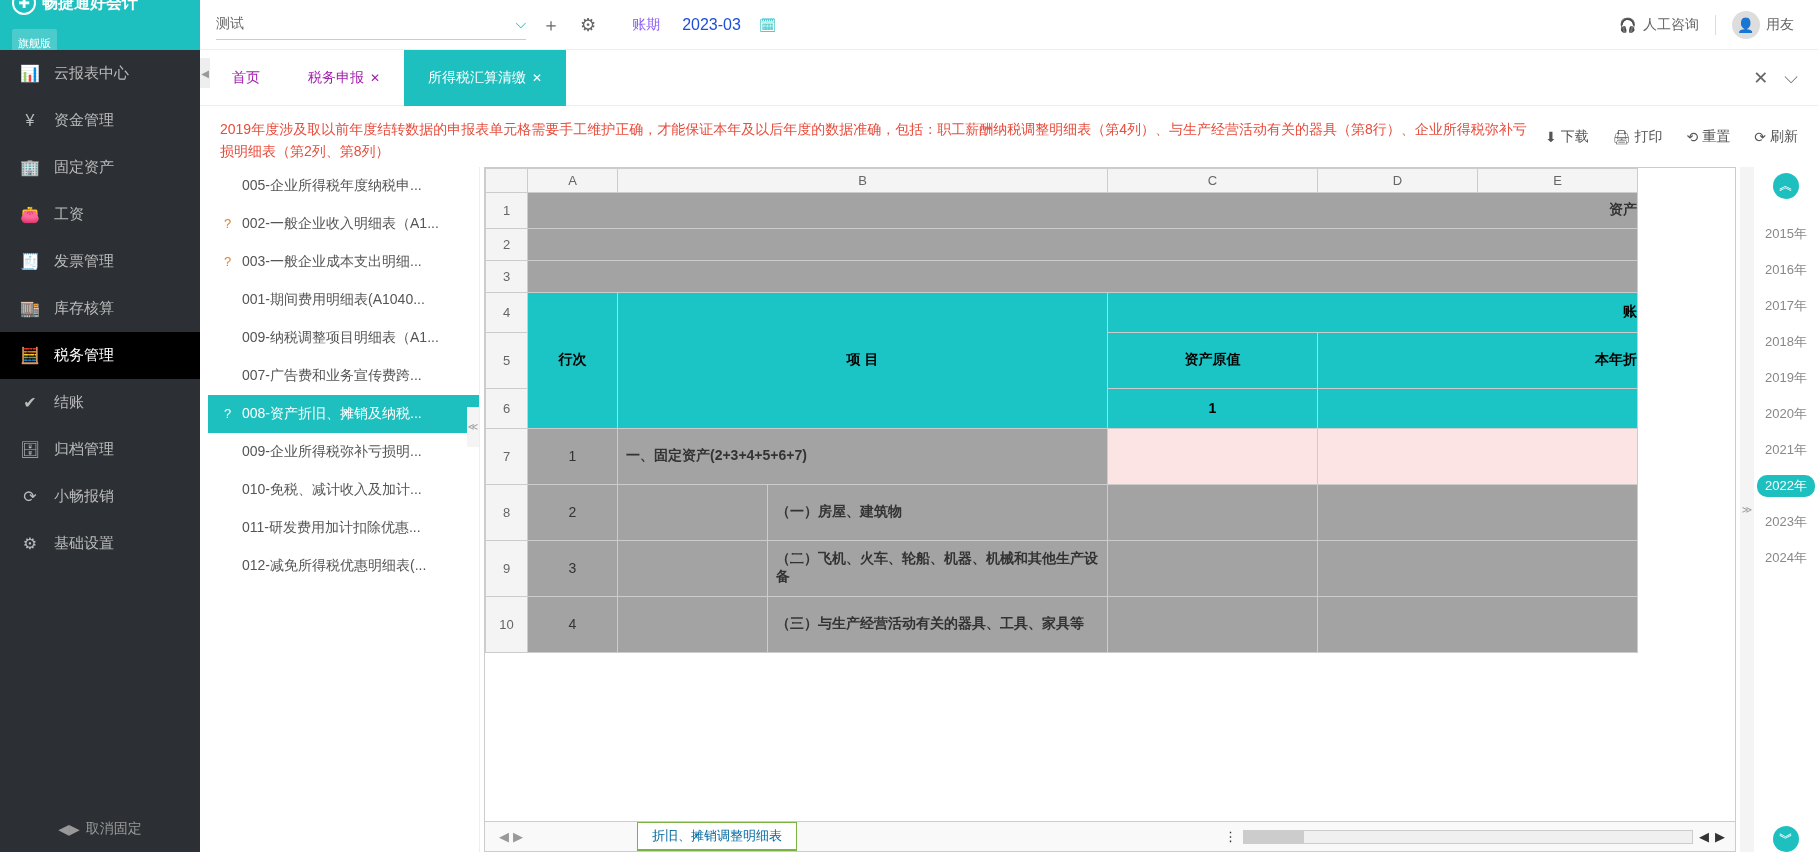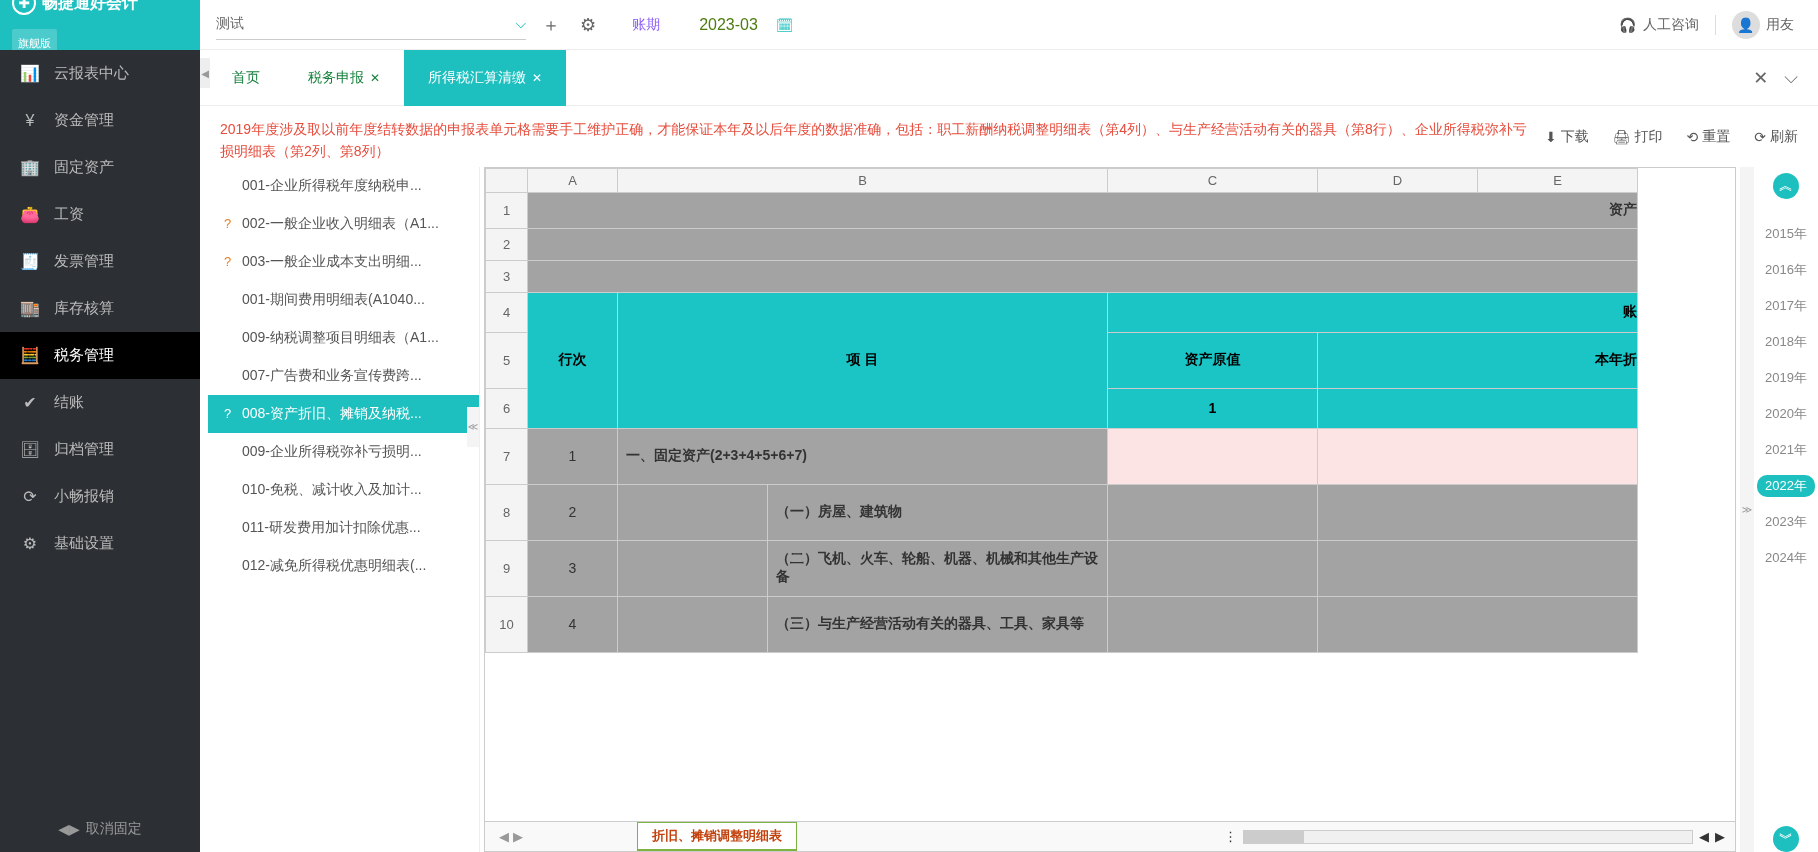--- a/index.html
+++ b/index.html
@@ -10,41 +10,41 @@
 .logo-area { width: 200px; height: 50px; background: #1ebfbf; color: #fff; display: flex; flex-direction: column; justify-content: center; padding-left: 12px; }
 .logo-row { display: flex; align-items: center; gap: 6px; }
 .logo-icon { width: 24px; height: 24px; border-radius: 50%; border: 2px solid #fff; display: flex; align-items: center; justify-content: center; font-size: 14px; }
 .logo-text { font-size: 16px; font-weight: bold; }
 .logo-sub { font-size: 11px; background: rgba(255,255,255,0.2); padding: 7px 6px; border-radius: 2px; margin-top: 14px; width: fit-content; }
 .header-center { flex: 1; display: flex; align-items: center; padding: 0 16px; gap: 12px; }
 .dropdown-field { width: 310px; border-bottom: 1px solid #ccc; padding: 6px 0; display: flex; justify-content: space-between; color: #666; cursor: pointer; gap: 24px; }
 .chevron { color: #1ebfbf; }
 .icon-btn { cursor: pointer; color: #666; font-size: 18px; padding: 4px; }
 .period-label { color: #8b5cf6; margin-left: 20px; }
-.period-value { font-size: 16px; color: #4d7c0f; margin-left: 27px; }
+.period-value { font-size: 16px; color: #1d4ed8; margin-left: 10px; }
 .cal-icon { color: #1ebfbf; margin-left: 6px; }
 .header-right { display: flex; align-items: center; gap: 16px; padding-right: 24px; }
 .hr-item { display: flex; align-items: center; gap: 6px; cursor: pointer; color: #666; }
 .divider-v { width: 1px; height: 20px; background: #ddd; }
 .avatar { width: 28px; height: 28px; border-radius: 50%; background: #ddd; display: flex; align-items: center; justify-content: center; color: #fff; }
 
 
 .main-wrap { display: flex; height: calc(100vh - 50px); }
 .sidebar { width: 200px; background: #2c2f33; color: #bbb; display: flex; flex-direction: column; position: relative; }
 .side-scroll { flex: 1; overflow: hidden; }
 .side-item { display: flex; align-items: center; gap: 14px; padding: 14px 20px; cursor: pointer; font-size: 15px; }
 .side-item.active { background: #000; color: #fff; }
 .side-icon { width: 20px; text-align: center; font-size: 16px; }
 .side-collapse { position: absolute; right: -10px; top: 8px; width: 10px; height: 30px; background: #eee; display: flex; align-items: center; justify-content: center; font-size: 10px; color: #999; cursor: pointer; }
 .side-footer { padding: 14px 20px; display: flex; align-items: center; justify-content: center; gap: 6px; cursor: pointer; color: #999; }
 
 
 .content { flex: 1; display: flex; flex-direction: column; background: #fff; min-width: 0; }
 .tabs-bar { display: flex; align-items: center; height: 56px; border-bottom: 1px solid #eee; padding: 0 8px; }
-.tab { padding: 0 24px; height: 56px; display: flex; align-items: center; gap: 6px; cursor: pointer; color: #15803d; }
+.tab { padding: 0 24px; height: 56px; display: flex; align-items: center; gap: 6px; cursor: pointer; color: #a21caf; }
 .tab.active { background: #1ebfbf; color: #fff; }
 .tab-close { font-size: 12px; }
 .tabs-right { margin-left: auto; display: flex; gap: 8px; padding-right: 8px; }
 
 .page-body { flex: 1; display: flex; min-height: 0; }
 
 .main-panel { flex: 1; display: flex; flex-direction: column; min-width: 0; }
 .notice-row { display: flex; padding: 12px 20px 4px; gap: 16px; align-items: flex-start; }
 .notice-text { color: #e74c3c; line-height: 1.6; flex: 1; font-size: 14px; }
 .toolbar { display: flex; gap: 24px; align-items: center; white-space: nowrap; padding-top: 10px; }
@@ -62,21 +62,21 @@
 .grid-scroll { flex: 1; overflow: auto; position: relative; }
 table.sheet { border-collapse: collapse; table-layout: fixed; }
 table.sheet th, table.sheet td { border: 1px solid #ccc; text-align: center; vertical-align: middle; background: #a3a3a3; }
 table.sheet .col-head { background: #f4f4f4; font-weight: normal; color: #666; height: 24px; font-size: 13px; }
 table.sheet .row-head { background: #f4f4f4; color: #666; width: 42px; font-size: 13px; }
 table.sheet .teal { background: #1cc5c5; color: #000; font-weight: bold; }
 table.sheet .pink { background: #fce4e4; }
 table.sheet td.txt-left { text-align: left; padding-left: 8px; font-weight: bold; }
 .sheet-tabs { height: 30px; display: flex; align-items: center; border-top: 1px solid #ccc; background: #f9f9f9; font-size: 13px; }
 .st-arrows { display: flex; gap: 4px; padding: 0 14px; color: #999; }
-.st-tab { border: 1px solid #7cb342; border-bottom: 2px solid #7cb342; color: #c2410c; padding: 4px 14px; background: #fff; font-weight: bold; margin-left: 100px; }
+.st-tab { border: 1px solid #7cb342; border-bottom: 2px solid #7cb342; color: #0369a1; padding: 4px 14px; background: #fff; font-weight: normal; margin-left: 100px; }
 .st-scroll { margin-left: auto; display: flex; align-items: center; gap: 6px; padding-right: 10px; }
 .st-scrollbar { width: 450px; height: 14px; border: 1px solid #ccc; background: #f0f0f0; position: relative; }
 .st-thumb { position: absolute; left: 0; top: 0; height: 100%; width: 60px; background: #ccc; }
 
 .year-rail { width: 64px; display: flex; flex-direction: column; align-items: center; padding-top: 6px; gap: 4px; }
 .rail-btn { width: 26px; height: 26px; border-radius: 50%; background: #1ebfbf; color: #fff; display: flex; align-items: center; justify-content: center; cursor: pointer; font-size: 14px; }
 .year-list { flex: 1; display: flex; flex-direction: column; gap: 14px; align-items: center; padding-top: 20px; font-size: 13px; color: #888; }
 .year-item { cursor: pointer; padding: 2px 6px; }
 .year-item.active { background: #1ebfbf; color: #fff; border-radius: 10px; padding: 2px 8px; }
 .side-expand { width: 14px; background: #f4f4f4; display: flex; align-items: center; justify-content: center; color: #999; font-size: 10px; cursor: pointer; }
@@ -219,21 +219,21 @@
                 <span>刷新</span>
               </div>
           </div>
         </div>
 
         <div class="sheet-area">
           <div class="form-list">
             <div id="forms-mount">
                 <div class="form-item">
                   <span class="q-mark"></span>
-                  <span>001-企业所得税年度纳税申...</span>
+                  <span>005-企业所得税年度纳税申...</span>
                 </div>
                 <div class="form-item">
                   <span class="q-mark">?</span>
                   <span>002-一般企业收入明细表（A1...</span>
                 </div>
                 <div class="form-item">
                   <span class="q-mark">?</span>
                   <span>003-一般企业成本支出明细...</span>
                 </div>
                 <div class="form-item">

